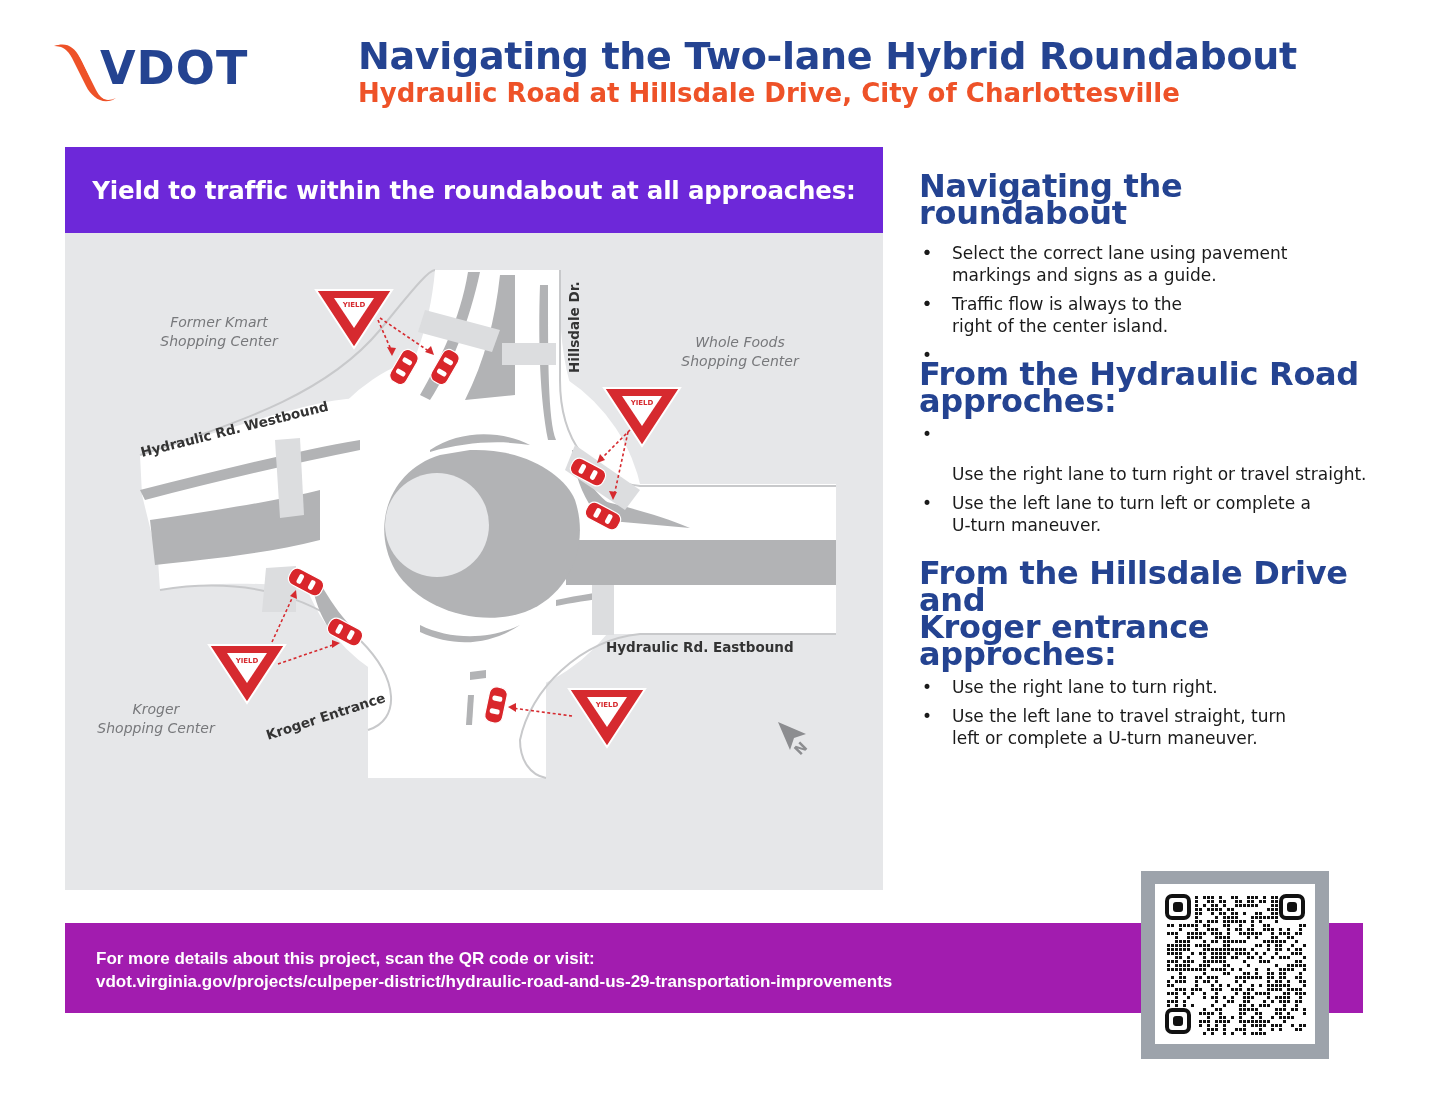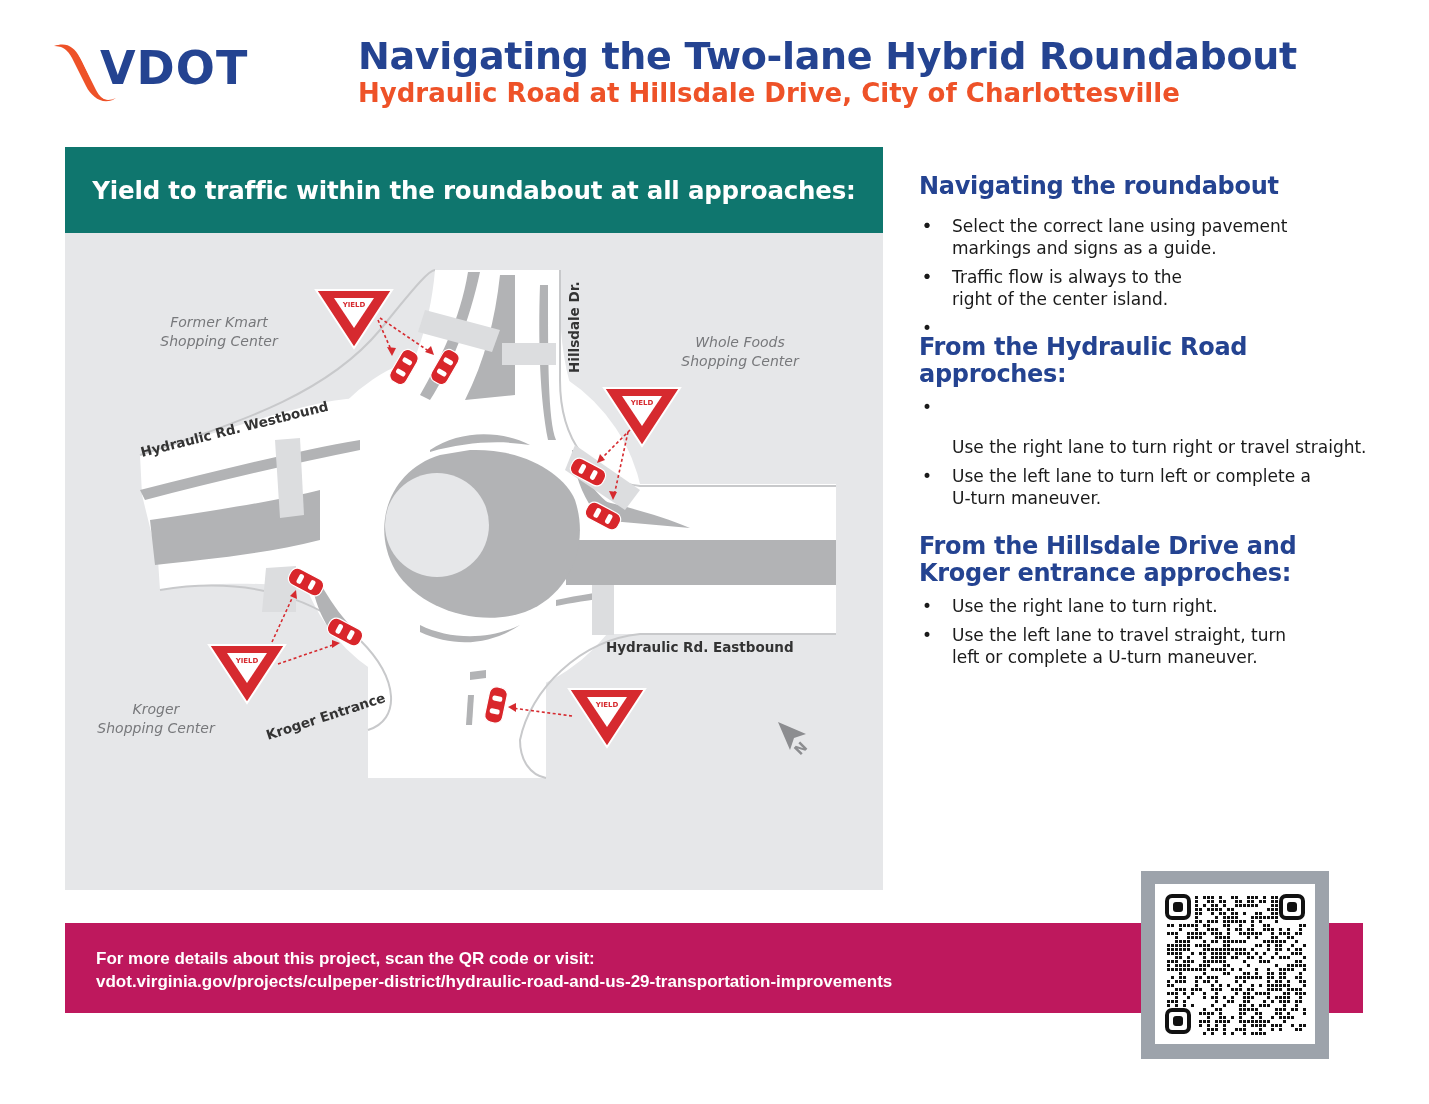--- a/index.html
+++ b/index.html
@@ -6,34 +6,34 @@
   body { width:1429px; height:1104px; position:relative; overflow:hidden; font-family:"DejaVu Sans", "Liberation Sans", sans-serif; color:#1a1a1a; }
   .abs { position:absolute; }
 
   
   .logo { left:52px; top:40px; width:232px; height:64px; }
   .title { left:358px; top:34px; font-size:38px; font-weight:bold; color:#244391; letter-spacing:-0.3px; white-space:nowrap; font-family:"DejaVu Sans", sans-serif; }
   .subtitle { left:358px; top:78px; font-size:26px; font-weight:bold; color:#ee5228; white-space:nowrap; }
 
   
   .map-panel { left:65px; top:147px; width:818px; height:743px; background:#e6e7e9; }
-  .map-header { position:absolute; left:0; top:0; width:818px; height:86px; background:#0f766e; color:#fff; font-weight:bold; font-size:24.5px; display:flex; align-items:center; justify-content:center; white-space:nowrap; letter-spacing:-0.2px; }
+  .map-header { position:absolute; left:0; top:0; width:818px; height:86px; background:#6d28d9; color:#fff; font-weight:bold; font-size:24.5px; display:flex; align-items:center; justify-content:center; white-space:nowrap; letter-spacing:-0.2px; }
   .map-svg { position:absolute; left:0; top:86px; width:818px; height:657px; }
   .map-svg text { font-family:"DejaVu Sans", "Liberation Sans", sans-serif; }
 
   
   .right { left:919px; top:173px; width:470px; }
-  .sec-h { font-size:24px; font-weight:bold; color:#244391; line-height:27px; margin:0 0 8px 0; letter-spacing:-0.3px; }
+  .sec-h { font-size:32px; font-weight:bold; color:#244391; line-height:27px; margin:0 0 8px 0; letter-spacing:-0.3px; }
   .sec { margin-bottom:24px; }
   .bullets { list-style:none; margin:0; padding:0; }
   .bullets li { position:relative; padding-left:33px; font-size:17px; line-height:22px; margin-bottom:7px; color:#1a1a1a; }
   .bullets li .dot { position:absolute; left:3px; top:0; }
 
   
-  .footer { left:65px; top:923px; width:1298px; height:90px; background:#be185d; }
+  .footer { left:65px; top:923px; width:1298px; height:90px; background:#a21caf; }
   .footer-text { position:absolute; left:31px; top:24px; color:#fff; font-weight:bold; font-size:17px; line-height:23px; font-family:"Liberation Sans", sans-serif; white-space:nowrap; }
   .qr-frame { left:1141px; top:871px; width:188px; height:188px; background:#9da3ab; }
   .qr-inner { position:absolute; left:14px; top:13px; width:160px; height:160px; background:#fff; }
 </style>
 </head>
 <body>
 
 <div class="abs logo">
   <svg width="232" height="64" viewBox="0 0 232 64">
     <path d="M2,6 C14,2 22,6 28,18 L44,50 C48,58 54,62 62,60 C54,62 44,60 38,48 L22,16 C18,9 12,6 2,6 Z" fill="#ee5228"></path>

